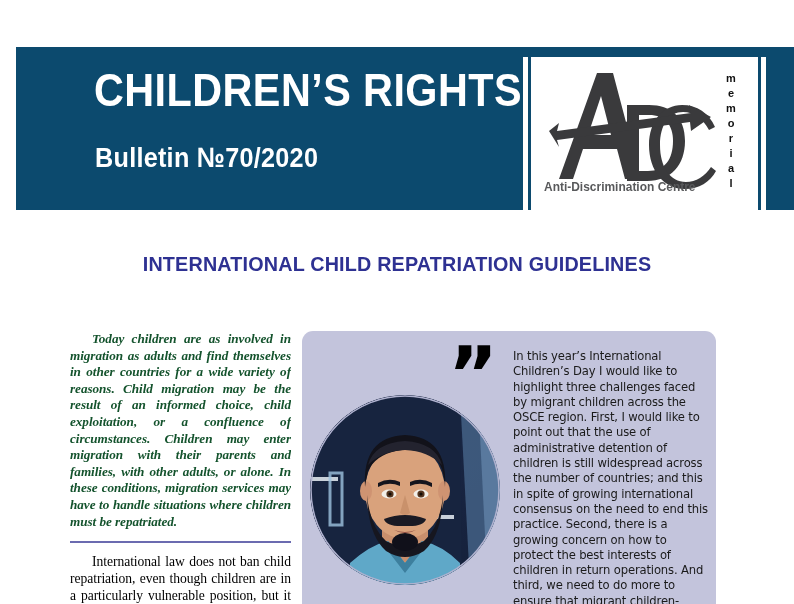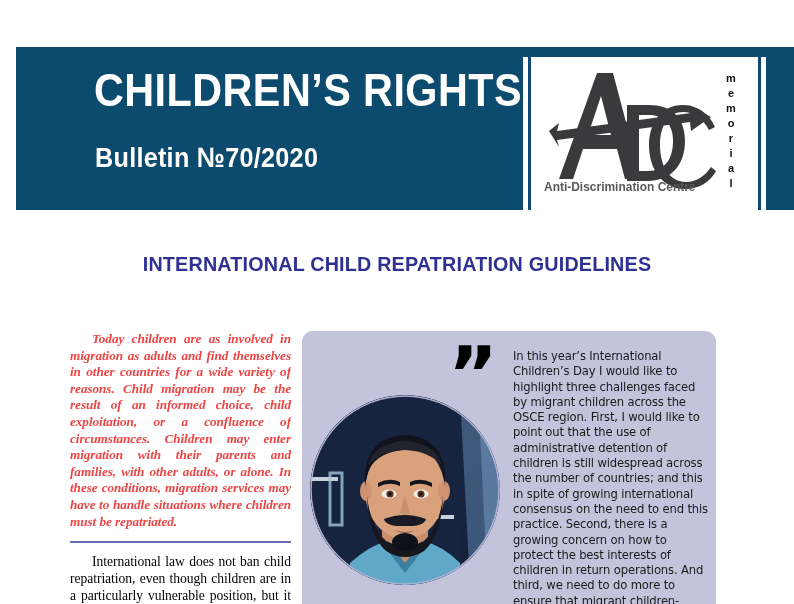--- a/index.html
+++ b/index.html
@@ -137,21 +137,21 @@
     height: 273px;
     overflow: hidden;
   }
   .lead-para {
     margin: 0;
     font-family: "Liberation Serif", serif;
     font-style: italic;
     font-weight: bold;
     font-size: 13.2px;
     line-height: 16.6px;
-    color: #ef4444;
+    color: #14532d;
     text-align: justify;
     text-indent: 22px;
     letter-spacing: -0.05px;
   }
   .divider {
     margin: 11px 0 10px 0;
     height: 2px;
     background: #6b6bb0;
     border: 0;
   }

